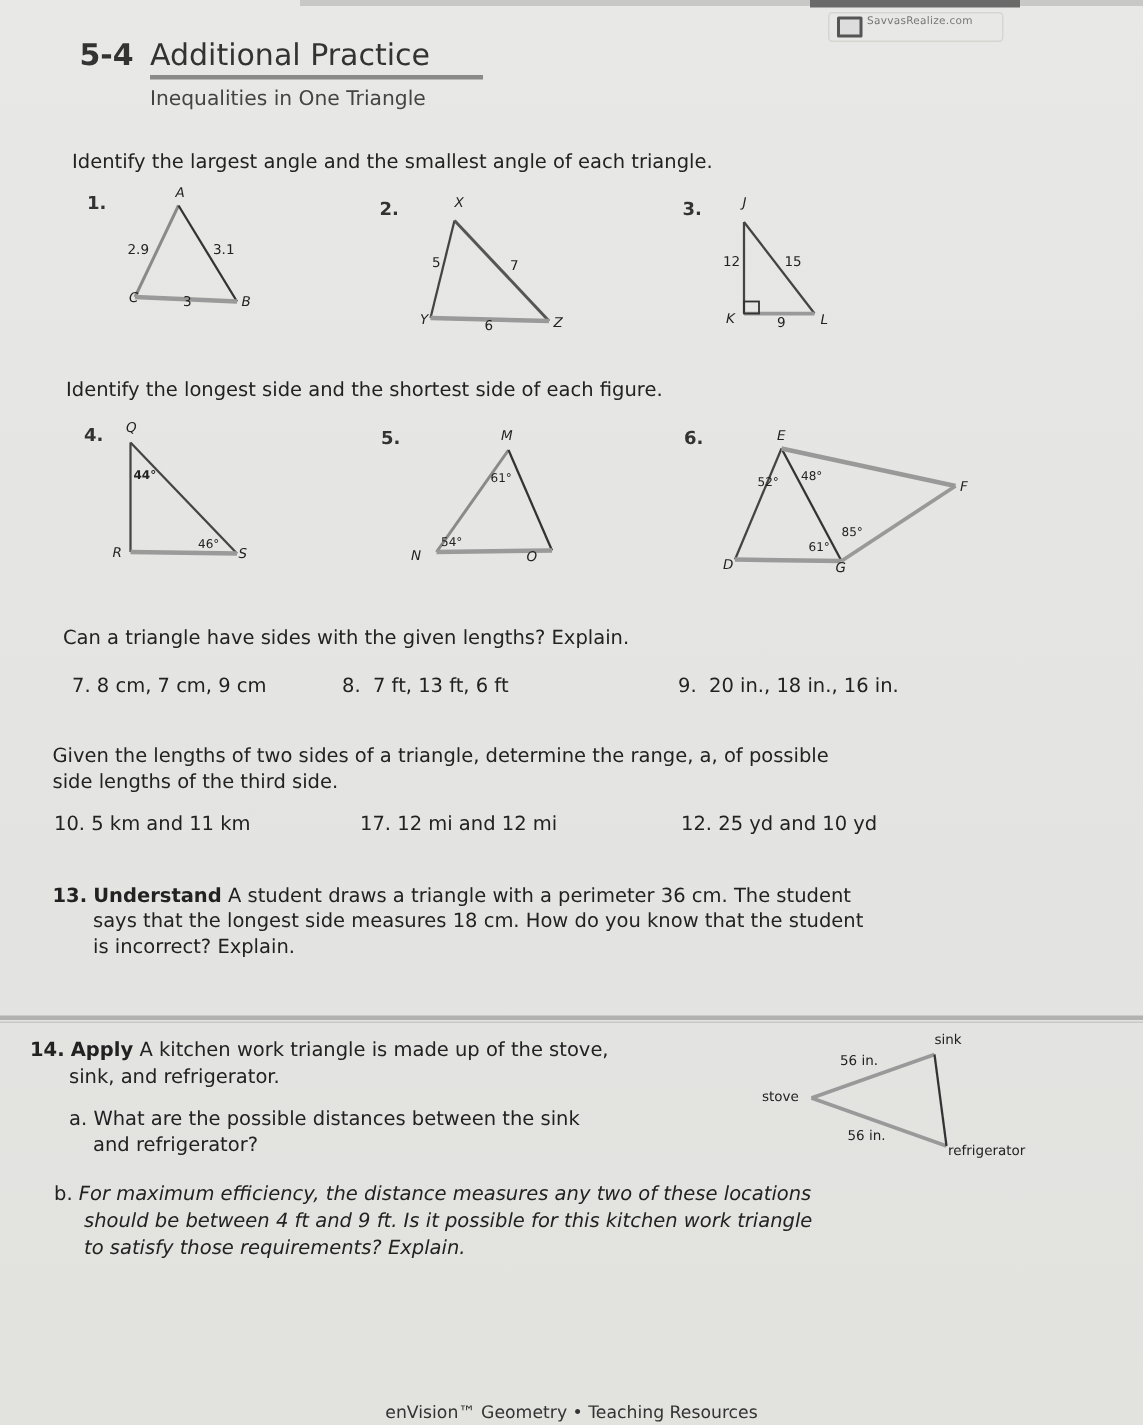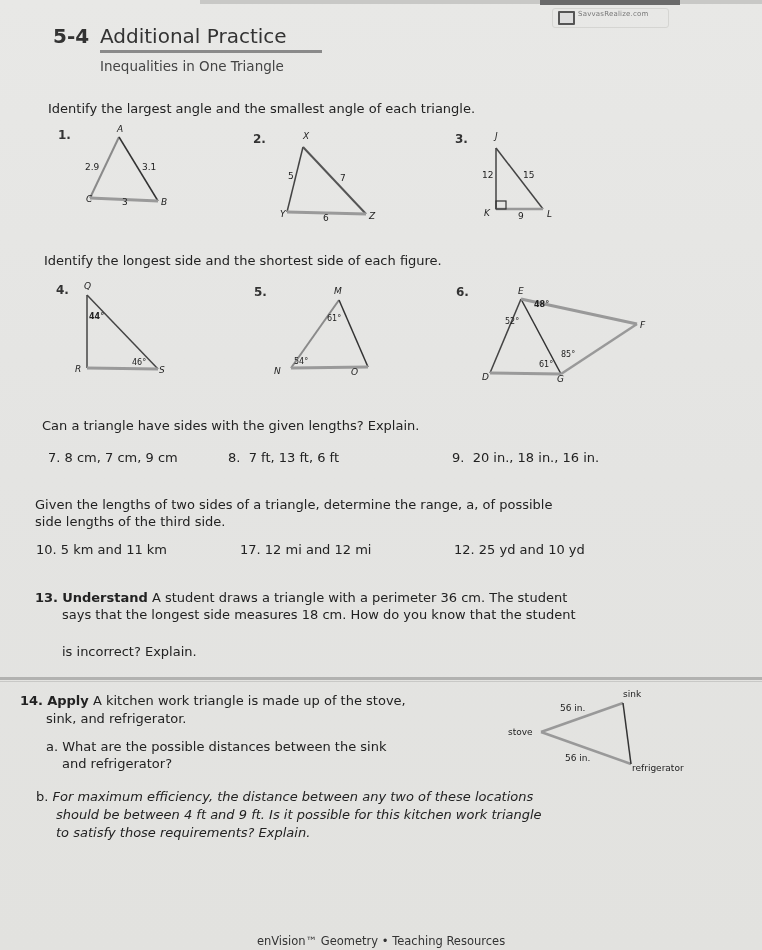--- a/index.html
+++ b/index.html
@@ -121,21 +121,21 @@
   <line x1="41" y1="19" x2="81" y2="94" stroke="#333" stroke-width="1.5"></line>
   <line x1="10" y1="93" x2="81" y2="94" stroke="#9a9a9a" stroke-width="3"></line>
   <line x1="41" y1="19" x2="157" y2="44" stroke="#999" stroke-width="3"></line>
   <line x1="81" y1="94" x2="157" y2="44" stroke="#999" stroke-width="2.5"></line>
 </svg>
 <div class="abs item" style="left:518px;top:286px;font-size:9px;font-style:italic;">E</div>
 <div class="abs item" style="left:482px;top:372px;font-size:9px;font-style:italic;">D</div>
 <div class="abs item" style="left:557px;top:374px;font-size:9px;font-style:italic;">G</div>
 <div class="abs item" style="left:640px;top:320px;font-size:9px;font-style:italic;">F</div>
 <div class="abs item" style="left:505px;top:317px;font-size:8px;">52°</div>
-<div class="abs item" style="left:534px;top:300px;font-size:8px;font-weight:bold;">48°</div>
+<div class="abs item" style="left:534px;top:313px;font-size:8px;">48°</div>
 <div class="abs item" style="left:539px;top:360px;font-size:8px;">61°</div>
 <div class="abs item" style="left:561px;top:350px;font-size:8px;">85°</div>
 
 <div class="abs instr" style="left:42px;top:418px;">Can a triangle have sides with the given lengths? Explain.</div>
 <div class="abs item" style="left:48px;top:450px;">
   <span>7.</span>
   <span>8 cm, 7 cm, 9 cm</span>
 </div>
 <div class="abs item" style="left:228px;top:450px;">
   <span>8.</span>&nbsp;
@@ -160,21 +160,21 @@
   <span>12.</span>
   <span>25 yd and 10 yd</span>
 </div>
 
 <div class="abs para" style="left:35px;top:590px;">
   <b>13.</b>
   <b>Understand</b>
   <span>A student draws a triangle with a perimeter 36 cm. The student</span>
 </div>
 <div class="abs para" style="left:62px;top:607px;">says that the longest side measures 18 cm. How do you know that the student</div>
-<div class="abs para" style="left:62px;top:644px;">is incorrect? Explain.</div>
+<div class="abs para" style="left:62px;top:624px;">is incorrect? Explain.</div>
 
 <div class="abs sep"></div>
 <div class="abs sep2"></div>
 
 <div class="abs para" style="left:20px;top:693px;">
   <b>14.</b>
   <b>Apply</b>
   <span>A kitchen work triangle is made up of the stove,</span>
 </div>
 <div class="abs para" style="left:46px;top:711px;">sink, and refrigerator.</div>
@@ -190,18 +190,18 @@
   <line x1="143" y1="23" x2="151" y2="84" stroke="#333" stroke-width="1.5"></line>
 </svg>
 <div class="abs item" style="left:623px;top:689px;font-size:9px;">sink</div>
 <div class="abs item" style="left:508px;top:727px;font-size:9px;">stove</div>
 <div class="abs item" style="left:632px;top:763px;font-size:9px;">refrigerator</div>
 <div class="abs item" style="left:560px;top:703px;font-size:9px;">56 in.</div>
 <div class="abs item" style="left:565px;top:753px;font-size:9px;">56 in.</div>
 
 <div class="abs para" style="left:36px;top:789px;">
   <span>b.</span>
-  <span class="italic">For maximum efficiency, the distance between any two of these locations</span>
+  <span class="italic">For maximum efficiency, the distance measures any two of these locations</span>
 </div>
 <div class="abs para italic" style="left:56px;top:807px;">should be between 4 ft and 9 ft. Is it possible for this kitchen work triangle</div>
 <div class="abs para italic" style="left:56px;top:825px;">to satisfy those requirements? Explain.</div>
 
 <div class="abs footer">enVision™ Geometry • Teaching Resources</div>
 
 </body></html>

